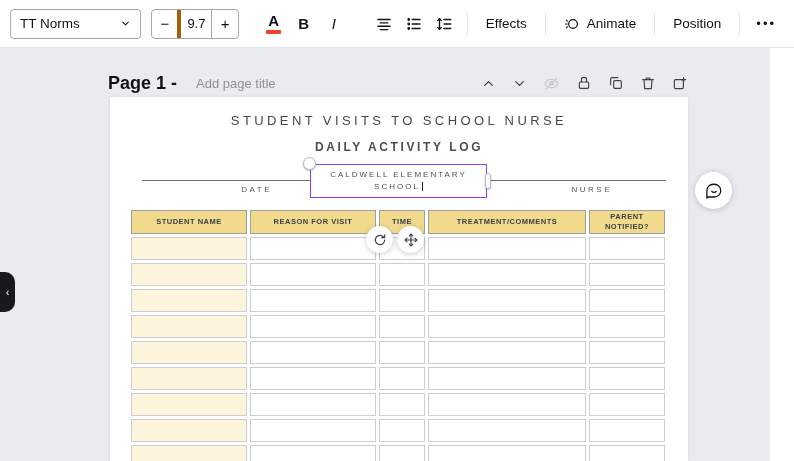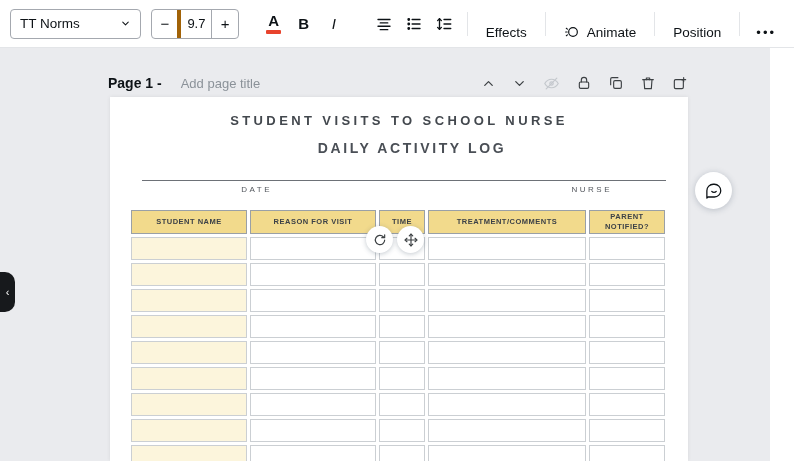--- a/index.html
+++ b/index.html
@@ -32,47 +32,47 @@
   .size-value { width:38px; border-left:4px solid #a16207; border-right:1px solid #a4a8af; display:flex; align-items:center; justify-content:center; font-size:13px; }
   .tool-btn {
     height:32px; min-width:30px; display:flex; flex-direction:column;
     align-items:center; justify-content:center; border-radius:4px; cursor:pointer;
   }
   .color-a { font-weight:700; font-size:15px; line-height:1; }
   .color-bar { width:15px; height:3.5px; border-radius:1px; margin-top:2px; background:var(--underline-red,#e8432d); }
   .bold-glyph { font-weight:800; font-size:15px; }
   .italic-glyph { font-style:italic; font-size:15px; font-weight:500; }
   .divider { width:1px; height:24px; background:#e3e5e8; margin:0 8px; flex:0 0 1px; }
-  .label-btn { padding:0 10px; font-size:13.5px; height:32px; display:flex; align-items:flex-end; gap:7px; border-radius:4px; cursor:pointer; white-space:nowrap; }
+  .label-btn { padding:0 10px; font-size:13.5px; height:32px; display:flex; align-items:center; gap:7px; border-radius:4px; cursor:pointer; white-space:nowrap; }
   .more-dots { font-size:13px; letter-spacing:2px; padding:0 8px; }
   .ml20 { margin-left:20px; }
 
   
   .page-header {
     position:absolute; top:73px; left:108px; width:580px; height:20px;
     display:flex; align-items:center; z-index:5;
   }
-  .page-label { font-size:14px; font-weight:700; }
+  .page-label { font-size:18px; font-weight:700; }
   .page-placeholder { font-size:13px; color:#8b9299; margin-left:19px; }
   .page-actions { margin-left:auto; display:flex; align-items:center; gap:16px; color:#3c4043; }
   .page-actions .pa-btn { cursor:pointer; }
   .icon-disabled { color:#c4c8cd; }
 
   
   .design-page {
     position:absolute; left:110px; top:97px; width:578px; height:364px;
     background:#fff; overflow:hidden; box-shadow:0 0 4px rgba(0,0,0,.08); z-index:1;
   }
   .doc-title {
     position:absolute; top:16px; left:0; width:100%; text-align:center;
-    font-size:13px; font-weight:700; letter-spacing:3.4px; color:#43484e;
+    font-size:13px; font-weight:400; letter-spacing:3.4px; color:#43484e;
   }
   .doc-subtitle {
     position:absolute; top:43px; left:0; width:100%; text-align:center;
-    font-size:14px; font-weight:600; letter-spacing:2.6px; color:#4a4f56;margin-left:13px;
+    font-size:12px; font-weight:600; letter-spacing:2.6px; color:#4a4f56;
   }
   .sig-line { position:absolute; top:83px; left:32px; width:524px; height:1px; background:#6d7177; }
   .sig-label {
     position:absolute; top:88px; font-size:8px; letter-spacing:2.5px;
     color:#53575d; width:90px; text-align:right; font-weight:500;
   }
   .sig-date { left:72px; }
   .sig-nurse { left:412px; }
 
   .selected-textbox {
@@ -273,20 +273,26 @@
 </div>
 
 <div class="design-page">
   <div class="doc-title">STUDENT VISITS TO SCHOOL NURSE</div>
   <div class="doc-subtitle">DAILY ACTIVITY LOG</div>
 
   <div class="sig-line"></div>
   <div class="sig-label sig-date">DATE</div>
   <div class="sig-label sig-nurse">NURSE</div>
 
+  <div class="selected-textbox">
+    <span>CALDWELL ELEMENTARY</span>
+    <span><span>SCHOOL</span><span class="text-cursor"></span></span>
+    <span class="handle-circle"></span>
+    <span class="handle-side"></span>
+  </div>
 
   <div class="float-btn rotate-btn">
     <svg width="14" height="14" viewBox="0 0 24 24" stroke="currentColor" stroke-width="2" stroke-linecap="round" stroke-linejoin="round" fill="none">
         <path d="M20 12a8 8 0 1 1-2.3-5.6"></path>
         <path d="M20 3v5h-5"></path>
       </svg>
   </div>
   <div class="float-btn move-btn">
     <svg width="14" height="14" viewBox="0 0 24 24" stroke="currentColor" stroke-width="2" stroke-linecap="round" stroke-linejoin="round" fill="none">
         <path d="M12 2v20M2 12h20"></path>

